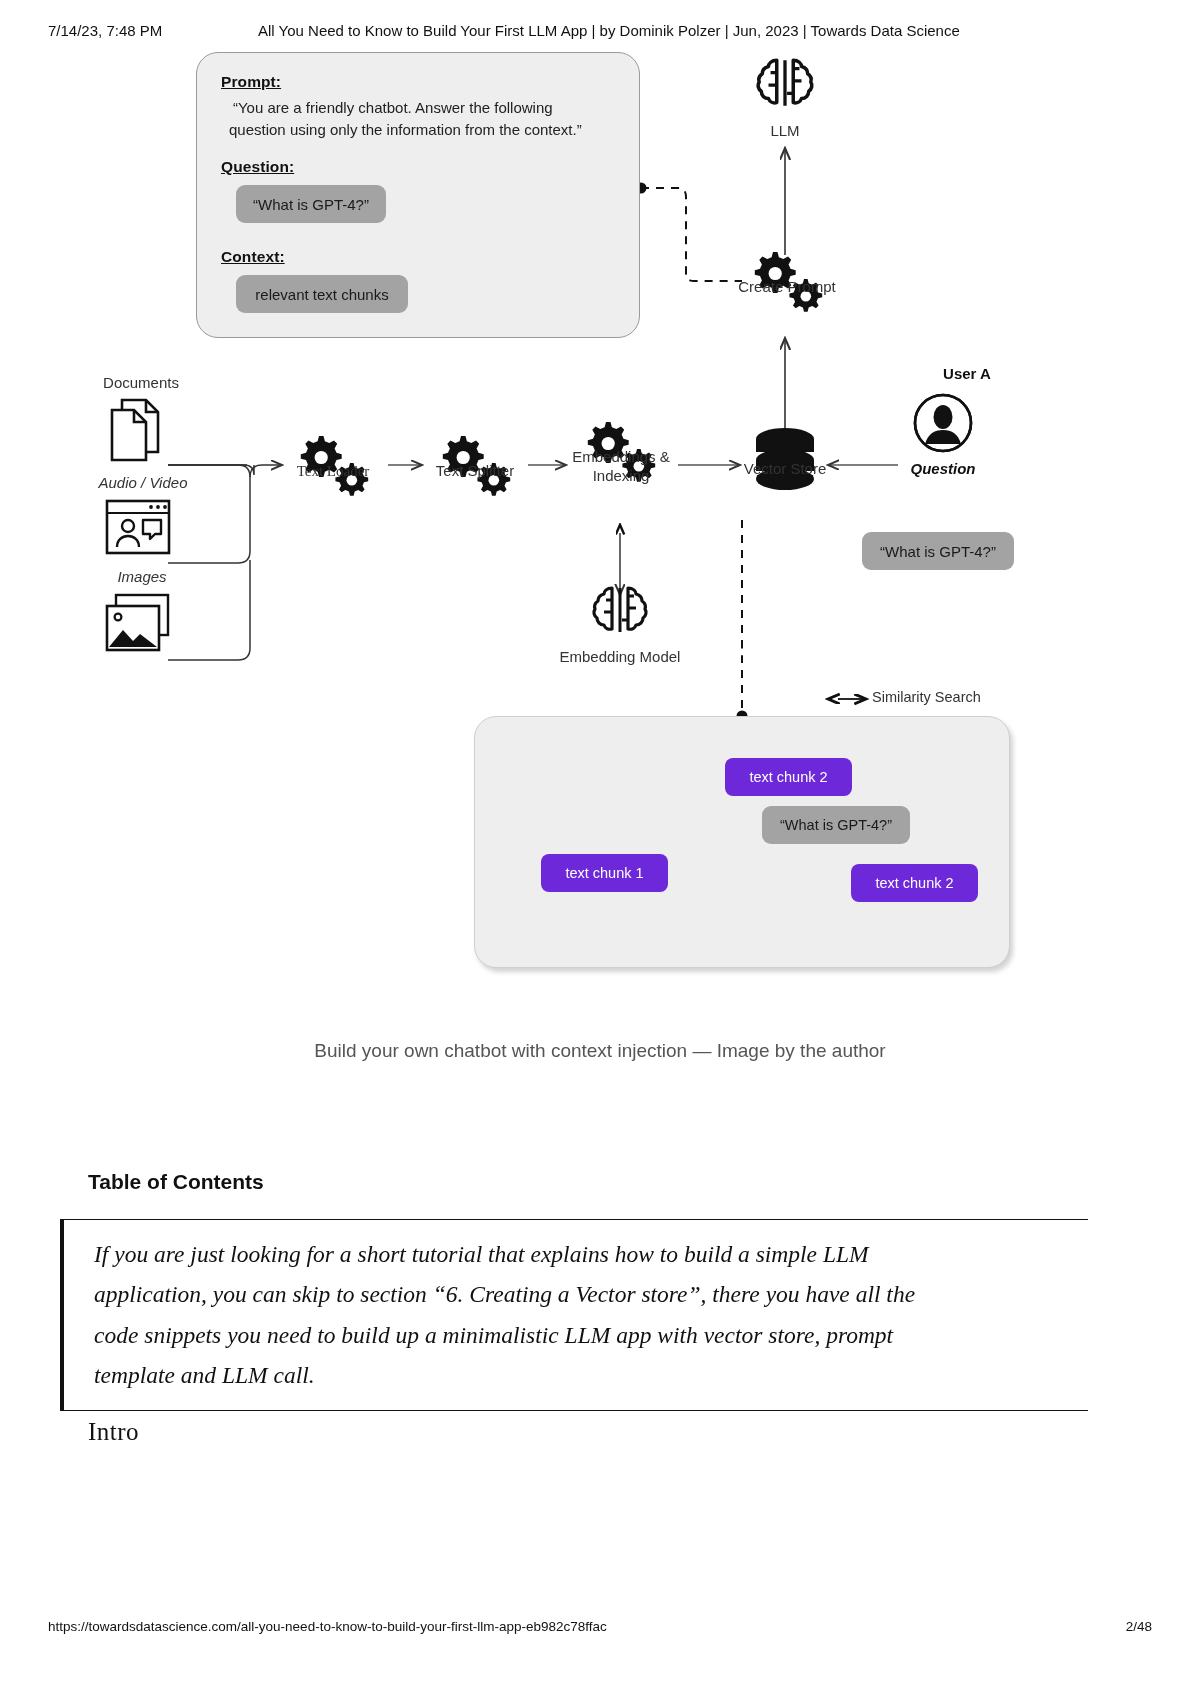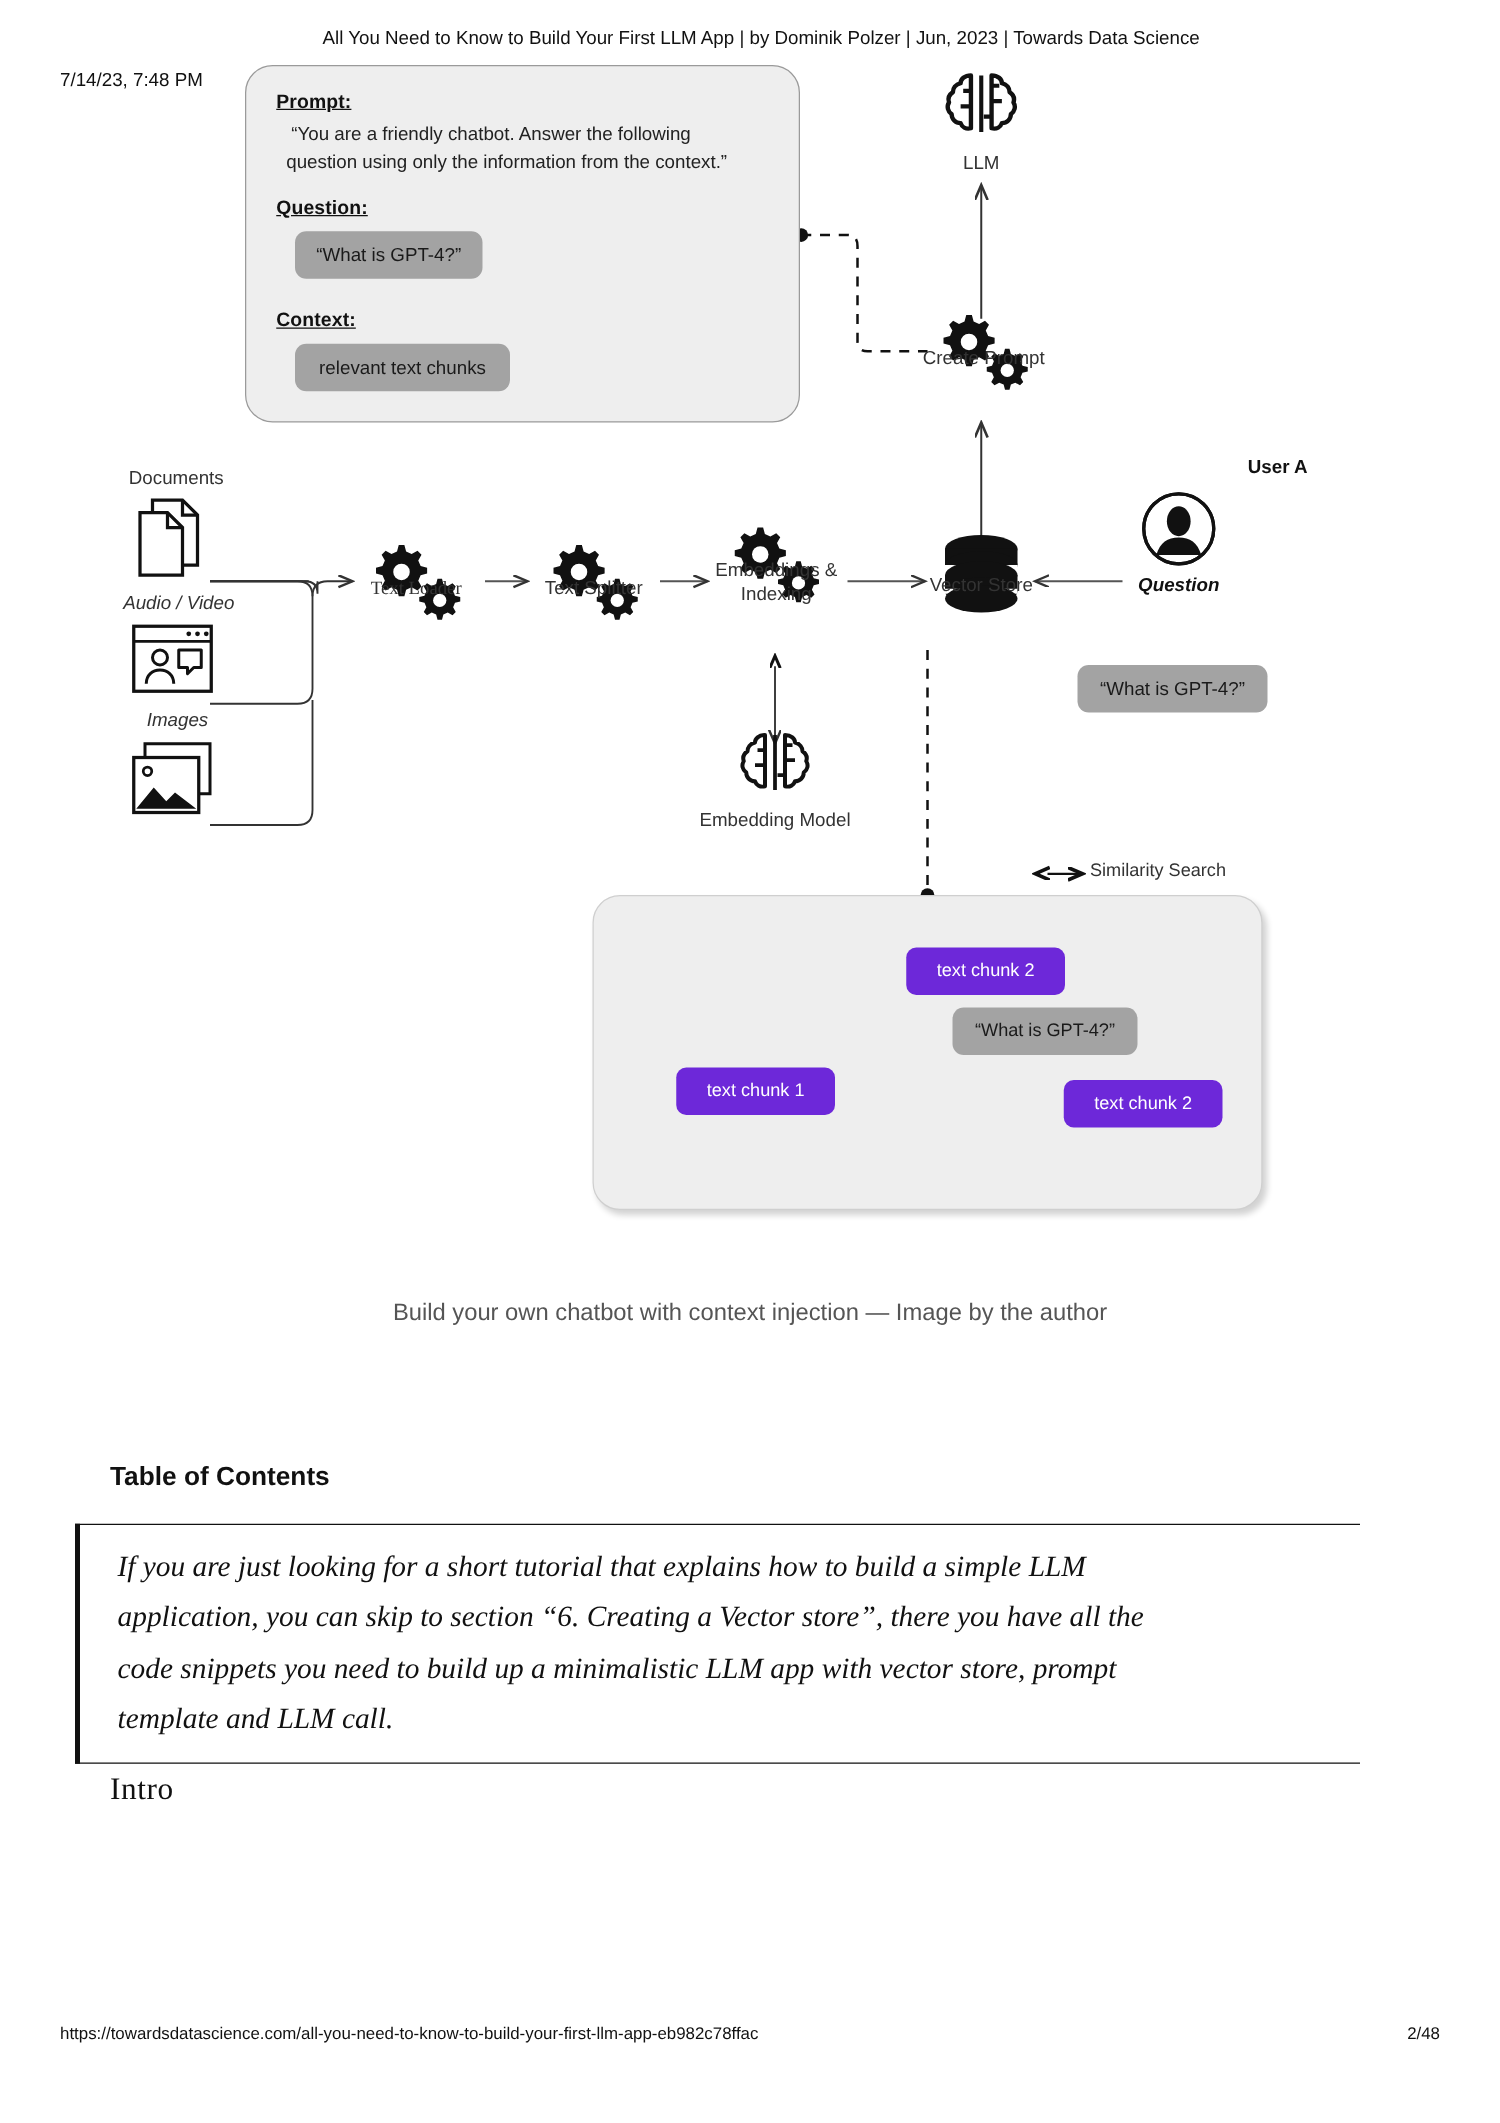--- a/index.html
+++ b/index.html
@@ -2,21 +2,21 @@
 <html><head>
 <meta charset="utf-8">
 <style>
   html,body{margin:0;padding:0;background:#fff;}
   body{width:1200px;height:1698px;position:relative;
        font-family:"Liberation Sans","DejaVu Sans",sans-serif;color:#000;}
   .pg{position:absolute;inset:0;}
 
   
   .hdr{position:absolute;top:22px;left:0;width:1200px;height:20px;font-size:15px;color:#111;}
-  .hdr .ts{position:absolute;left:48px;top:0;white-space:nowrap;margin-top:34px;}
+  .hdr .ts{position:absolute;left:48px;top:0;white-space:nowrap;}
   .hdr .ti{position:absolute;left:258px;top:0;white-space:nowrap;}
   .ftr{position:absolute;top:1619px;left:0;width:1200px;height:18px;font-size:13.5px;color:#111;}
   .ftr .url{position:absolute;left:48px;top:0;white-space:nowrap;}
   .ftr .pn{position:absolute;right:48px;top:0;white-space:nowrap;}
 
   
   .fig{position:absolute;left:0;top:40px;width:1200px;height:1000px;}
 
   .promptbox{position:absolute;left:196px;top:12px;width:444px;height:286px;
     background:#eeeeee;border:1.4px solid #9a9a9a;border-radius:22px;box-sizing:border-box;}
@@ -247,21 +247,21 @@
 
     <div class="ico" style="left:588px;top:538px;width:64px;height:64px;">
       <svg width="64" height="64" viewBox="0 0 64 64">
         <path d="M24 10c-5 0-8 3-8 6 -4 1-6 4-6 7 -3 2-4 5-3 8 -2 3-1 7 2 9 0 4 3 7 7 7 1 3 4 5 8 4V10z" fill="none" stroke="#111" stroke-width="3.2" stroke-linejoin="round"></path>
         <path d="M40 10c5 0 8 3 8 6 4 1 6 4 6 7 3 2 4 5 3 8 2 3 1 7-2 9 0 4-3 7-7 7-1 3-4 5-8 4V10z" fill="none" stroke="#111" stroke-width="3.2" stroke-linejoin="round"></path>
         <path d="M24 22h-6M24 34h-8M40 18h6M40 30h8M40 42h-6M32 10v44" fill="none" stroke="#111" stroke-width="3"></path>
       </svg>
     </div>
     <div class="nlabel" style="left:540px;top:608px;width:160px;">Embedding Model</div>
 
-    <div class="nlabel b" style="left:936px;top:325px;width:110px;text-align:right;">User A</div>
+    <div class="nlabel b" style="left:912px;top:325px;width:110px;">User A</div>
     <div class="ico" style="left:912px;top:352px;width:62px;height:62px;">
       <svg width="62" height="62" viewBox="0 0 62 62">
         <circle cx="31" cy="31" r="28" fill="none" stroke="#111" stroke-width="2.6"></circle>
         <ellipse cx="31" cy="25" rx="9.5" ry="12" fill="#111"></ellipse>
         <path d="M13 52c3-10 9-14 18-14s15 4 18 14" fill="#111"></path>
         <circle cx="31" cy="31" r="28" fill="none" stroke="#111" stroke-width="2.6"></circle>
       </svg>
     </div>
     <div class="nlabel b" style="left:888px;top:420px;width:110px;font-style:italic;">Question</div>
     <div class="chip" style="left:862px;top:492px;width:152px;height:38px;">“What is GPT-4?”</div>

